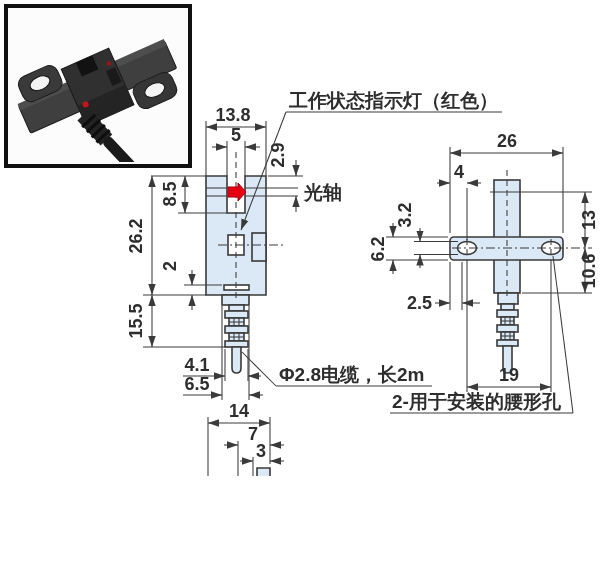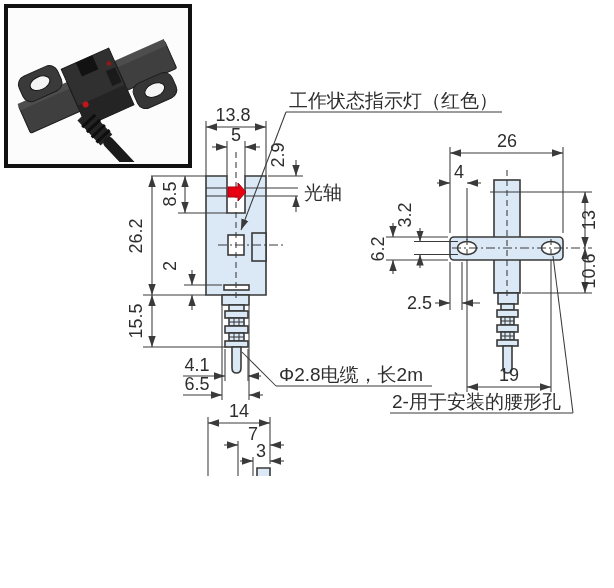--- a/index.html
+++ b/index.html
@@ -1,17 +1,17 @@
 <!DOCTYPE html>
 <html><head>
 <meta charset="utf-8">
 <style>
   html,body{margin:0;padding:0;background:#ffffff;}
   .stage{position:relative;width:614px;height:476px;background:#fff;overflow:hidden;
-         font-family:"Liberation Sans","DejaVu Sans",sans-serif;}
+         font-family:"Liberation Sans","DejaVu Sans",sans-serif;font-weight:bold;}
   svg text{font-family:"Liberation Sans","DejaVu Sans",sans-serif;fill:#2e2e2e;}
   .ln{stroke:#3a3a3a;stroke-width:1.6;fill:none;}
   .bd{stroke:#3a3a3a;stroke-width:1.6;}
   .dim{stroke:#3a3a3a;stroke-width:1.05;fill:none;}
   .cl{stroke:#3a3a3a;stroke-width:1.05;fill:none;stroke-dasharray:9 3 2 3;}
   .dash{stroke:#3a3a3a;stroke-width:1.05;fill:none;stroke-dasharray:6 4;}
   .txt{font-size:18px;}
   .cjk{font-size:19px;}
   .mid{text-anchor:middle;}
 </style>

